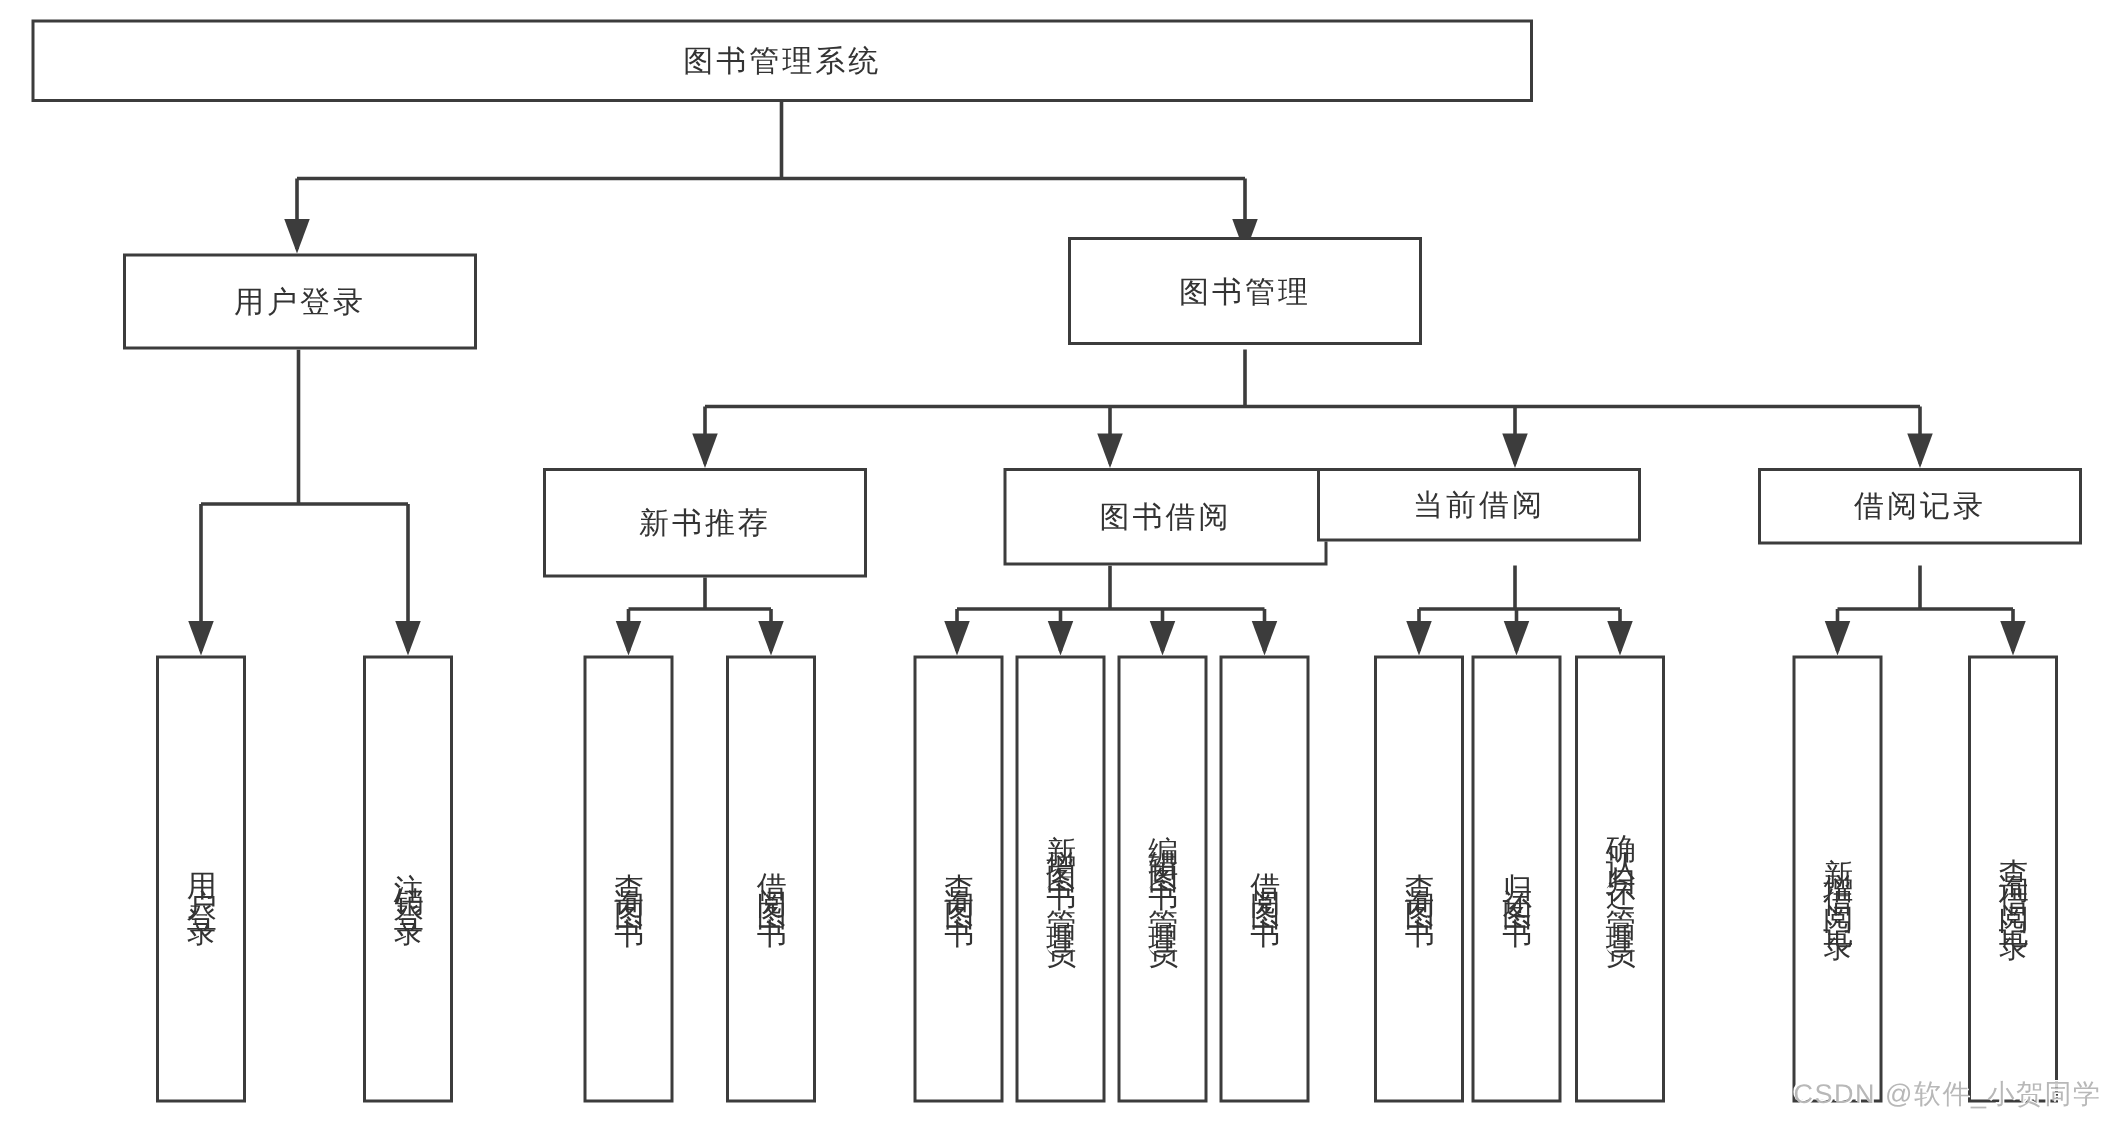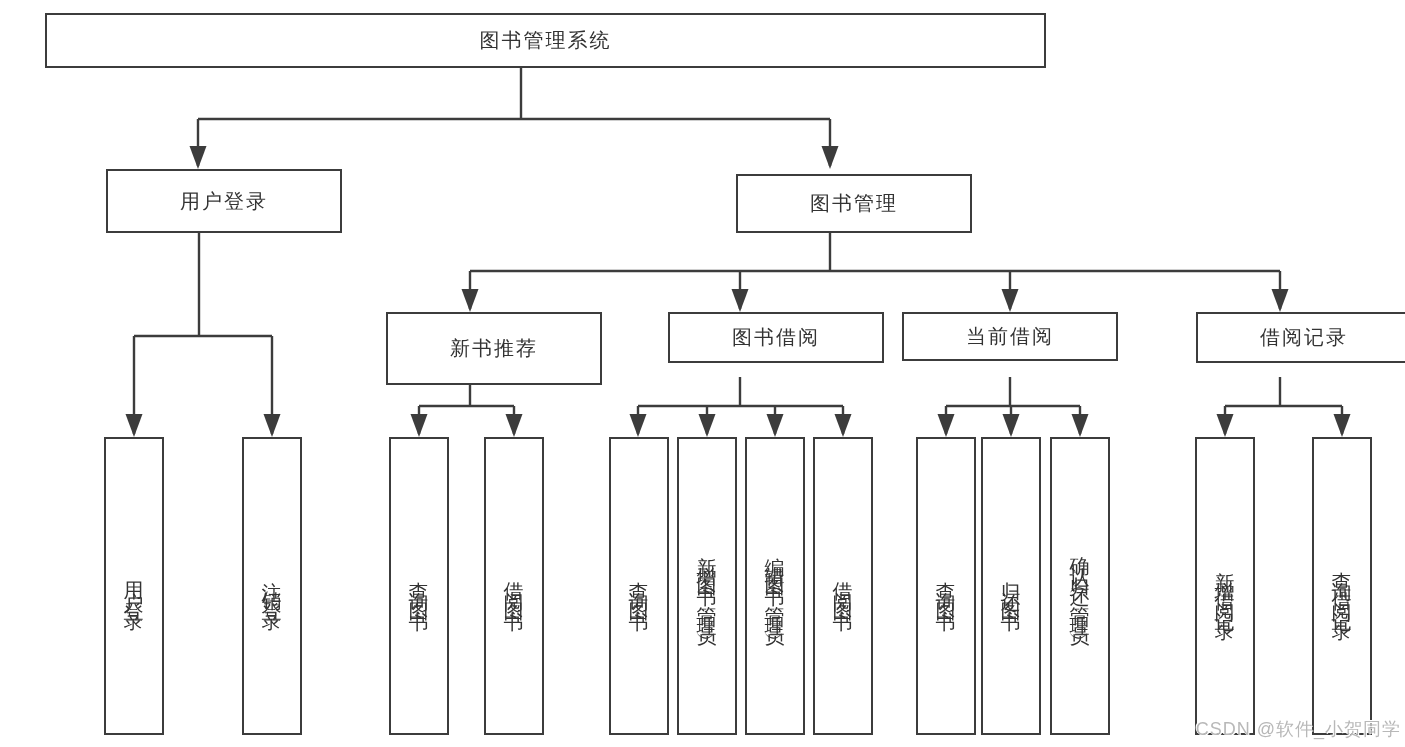--- a/index.html
+++ b/index.html
@@ -28,21 +28,20 @@
     border: 2.5px solid #3c3c3c;
     background: #ffffff;
     display: flex;
     align-items: center;
     justify-content: center;
     color: #333333;
   }
   .hbox {
     font-size: 20px;
     letter-spacing: 2px;
-    margin-left: 24px;
   }
   .vbox {
     top: 437px;
     width: 60px;
     height: 298px;
   }
   .vbox .vtext {
     writing-mode: vertical-rl;
     text-orientation: mixed;
     font-size: 20px;
@@ -94,24 +93,24 @@
       <polygon points="1002.5,414 1019.5,414 1011,437"></polygon>
       <polygon points="1071.5,414 1088.5,414 1080,437"></polygon>
       <polygon points="1216.5,414 1233.5,414 1225,437"></polygon>
       <polygon points="1333.5,414 1350.5,414 1342,437"></polygon>
     </g>
   </svg>
 
   <div class="node hbox" style="left:21px;top:13px;width:1001px;height:55px">图书管理系统</div>
 
   <div class="node hbox" style="left:82px;top:169px;width:236px;height:64px">用户登录</div>
-  <div class="node hbox" style="left:712px;top:174px;width:236px;height:59px">图书管理</div>
+  <div class="node hbox" style="left:712px;top:158px;width:236px;height:72px">图书管理</div>
 
   <div class="node hbox" style="left:362px;top:312px;width:216px;height:73px">新书推荐</div>
-  <div class="node hbox" style="left:644px;top:312px;width:216px;height:51px">图书借阅</div>
+  <div class="node hbox" style="left:669px;top:312px;width:216px;height:65px">图书借阅</div>
   <div class="node hbox" style="left:878px;top:312px;width:216px;height:49px">当前借阅</div>
   <div class="node hbox" style="left:1172px;top:312px;width:216px;height:51px">借阅记录</div>
 
   <div class="node vbox" style="left:104px">
     <span class="vtext">用户登录</span>
   </div>
   <div class="node vbox" style="left:242px">
     <span class="vtext">注销登录</span>
   </div>
 

